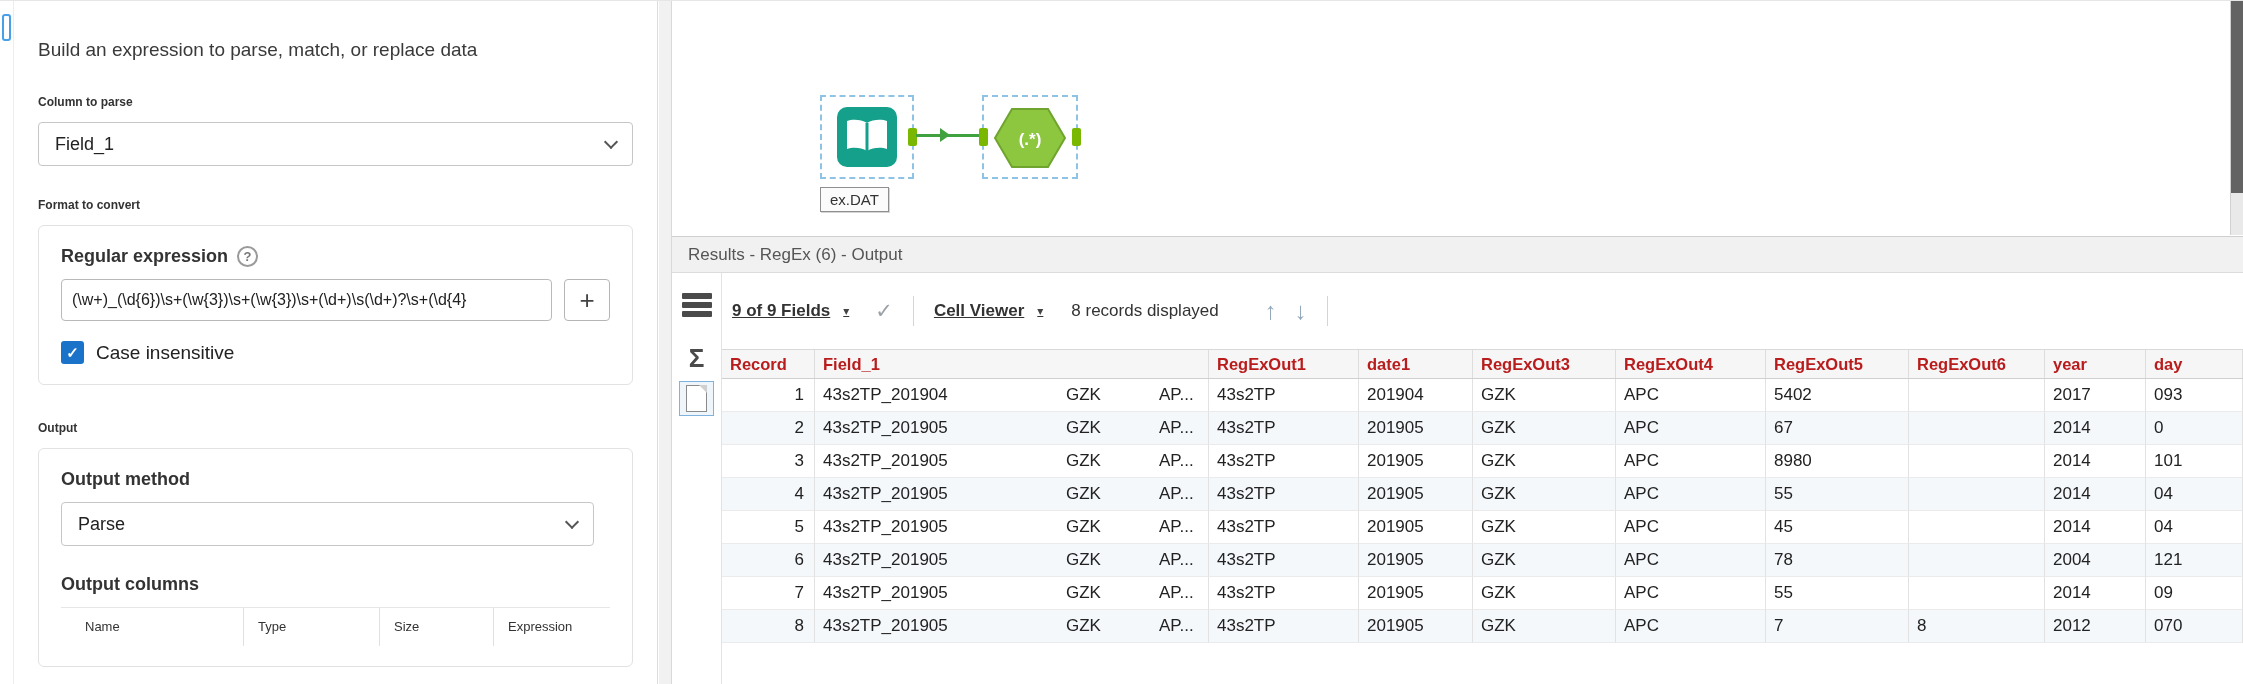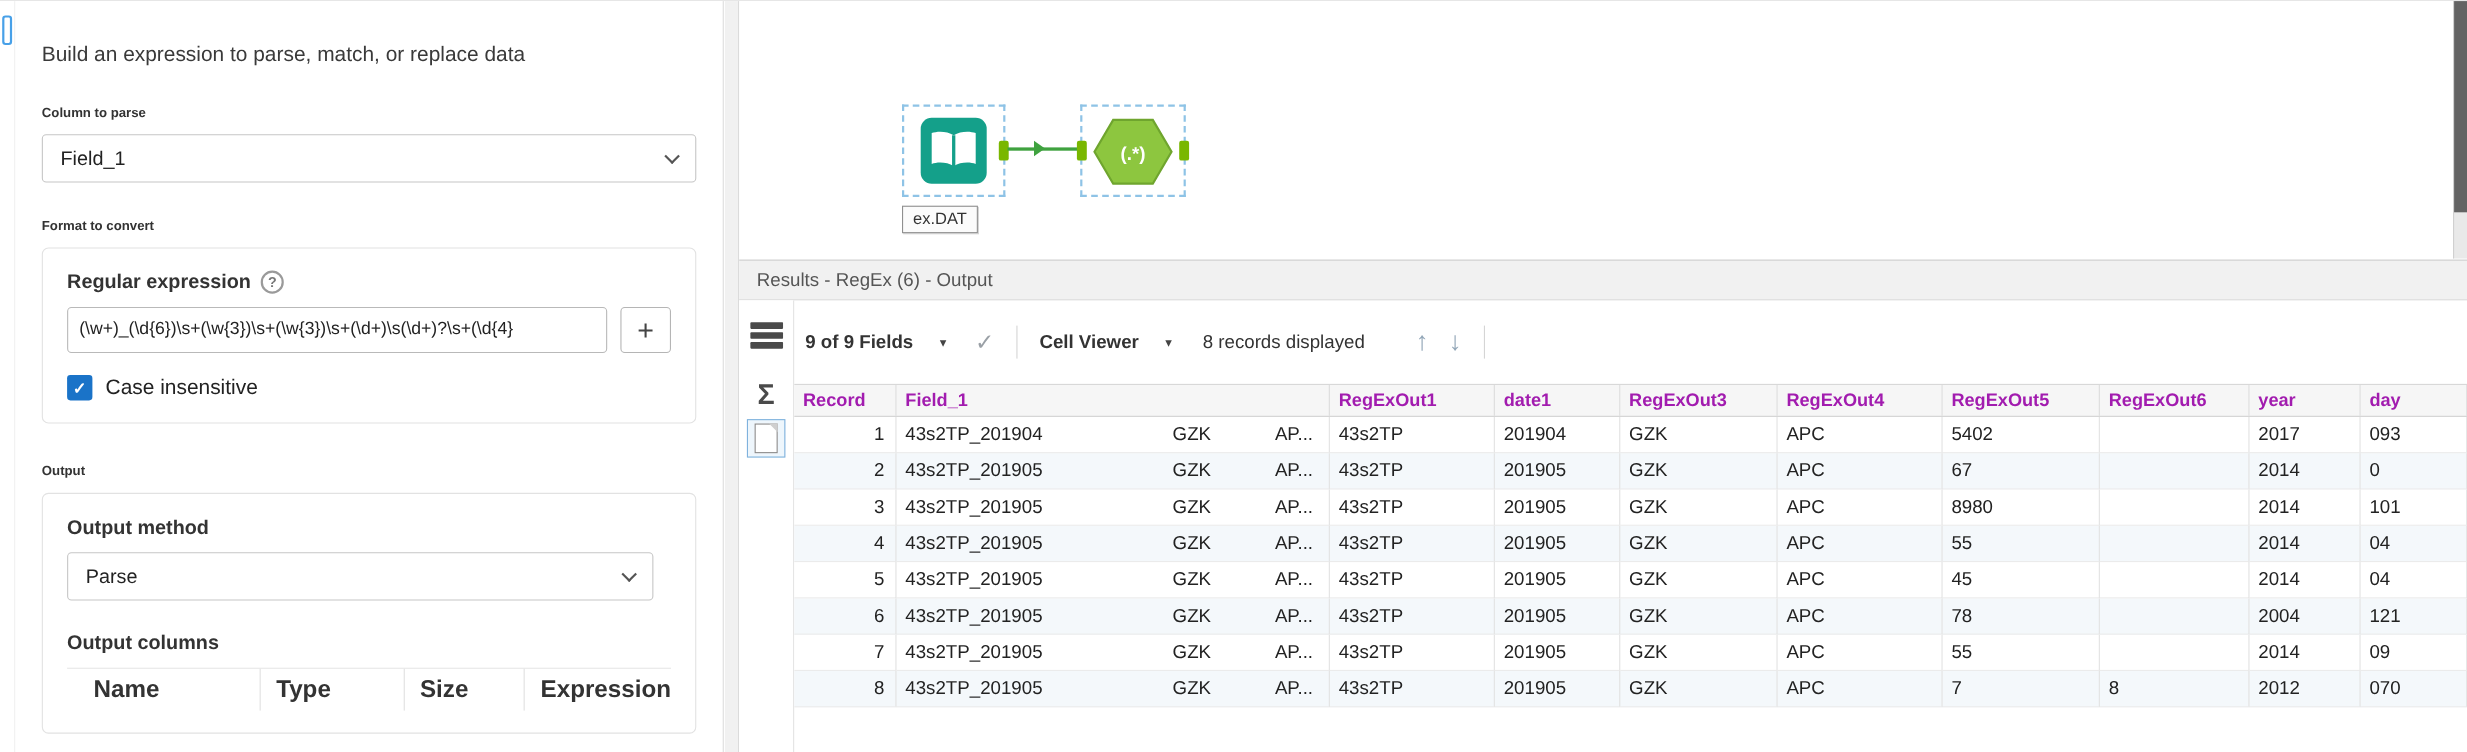--- a/index.html
+++ b/index.html
@@ -35,21 +35,21 @@
   .plus-btn { width:46px; height:42px; border:1px solid #b5b5b5; border-radius:4px; background:#fff;
               font-size:26px; color:#444; line-height:1; }
   .checkbox-row { display:flex; align-items:center; gap:12px; }
   .checkbox { width:23px; height:23px; background:#1a73c8; border-radius:3px; color:#fff;
               font-size:15px; font-weight:bold; display:flex; align-items:center; justify-content:center; }
   .checkbox-label { font-size:19px; color:#222; }
   .gb2 .sub-label { margin-bottom:12px; display:block; }
   .parse-select { width:97%; margin-bottom:28px; }
   .cols-label { margin-top:2px; margin-bottom:14px; }
   .mini-cols { display:flex; border-top:1px solid #e6e6e6; }
-  .mini-col { height:38px; line-height:38px; font-weight:700; font-size:22px; color:#333;
+  .mini-col { height:38px; line-height:38px; font-weight:400; font-size:13px; color:#333;
               border-right:1px solid #e0e0e0; padding-left:14px; white-space:nowrap; }
   .mini-col.c0 { width:183px; padding-left:24px; }
   .mini-col.c1 { width:136px; }
   .mini-col.c2 { width:114px; }
   .mini-col.c3 { flex:1; border-right:none; }
 
   
   .canvas { position:absolute; left:672px; top:0; width:1571px; height:235px; background:#fff; }
   .tool { position:absolute; border:2px dashed #8ec3e6; }
   .tool-input { left:148px; top:94px; width:94px; height:84px; }
@@ -76,34 +76,34 @@
   .strip-icon { display:flex; align-items:center; justify-content:center; cursor:pointer; }
   .strip-icon.rows { margin-bottom:24px; }
   .strip-icon.sigma { font-size:26px; font-weight:bold; color:#4a4a4a; margin-bottom:8px; height:30px; }
   .strip-icon.page { border:1px solid #7fb2dd; background:#eef6fc; padding:3px 6px; }
   .page-shape { width:21px; height:27px; background:#fff; border:1px solid #8a8a8a; position:relative; }
   .page-shape::before { content:""; position:absolute; right:-1px; top:-1px; width:0; height:0;
                         border-style:solid; border-width:0 8px 8px 0; border-color:transparent #cfcfcf transparent transparent; }
 
   .results-main { flex:1; display:flex; flex-direction:column; overflow:hidden; }
   .toolbar { height:76px; display:flex; align-items:center; font-size:17px; color:#333; }
-  .tb-group { display:flex; align-items:center; gap:24px; cursor:pointer; }
+  .tb-group { display:flex; align-items:center; gap:13px; cursor:pointer;text-decoration:underline; }
   .tb-strong { font-weight:600; }
   .caret { font-size:12px; color:#444; }
   .tb-check { font-size:21px; color:#9aa0a6; margin-left:26px; }
   .tb-sep { width:1px; height:30px; background:#d5d5d5; margin:0 20px; }
   .tb-records { color:#333; margin-left:28px; }
   .tb-arrow { font-size:24px; color:#93a7b8; cursor:pointer; }
   .up { margin-left:46px; }
   .down { margin-left:18px; }
 
   .grid { --grid-cols: 93px 394px 150px 114px 143px 150px 143px 136px 101px 97px; width:1521px; }
   .grid-header { display:grid; grid-template-columns:var(--grid-cols); height:30px; background:#f6f6f6;
                  border-top:1px solid #d8d8d8; border-bottom:1px solid #cfcfcf; }
-  .gh { font-weight:bold; font-size:16.5px; color:#a21caf; line-height:28px; padding-left:8px;
+  .gh { font-weight:bold; font-size:16.5px; color:#b91c1c; line-height:28px; padding-left:8px;
         border-right:1px solid #ddd; white-space:nowrap; overflow:hidden; }
   .grid-row { display:grid; grid-template-columns:var(--grid-cols); height:33px; background:#fff; }
   .grid-row.alt { background:#f4f8fb; }
   .gc { font-size:17px; color:#222; line-height:32px; padding-left:8px; border-right:1px solid #e2e2e2;
         border-bottom:1px solid #ebebeb; white-space:nowrap; overflow:hidden; }
   .gc.rec { text-align:right; padding-right:10px; padding-left:0; }
   .f1p0 { display:inline-block; width:243px; }
   .f1p1 { display:inline-block; width:93px; }
 </style>
 </head>

